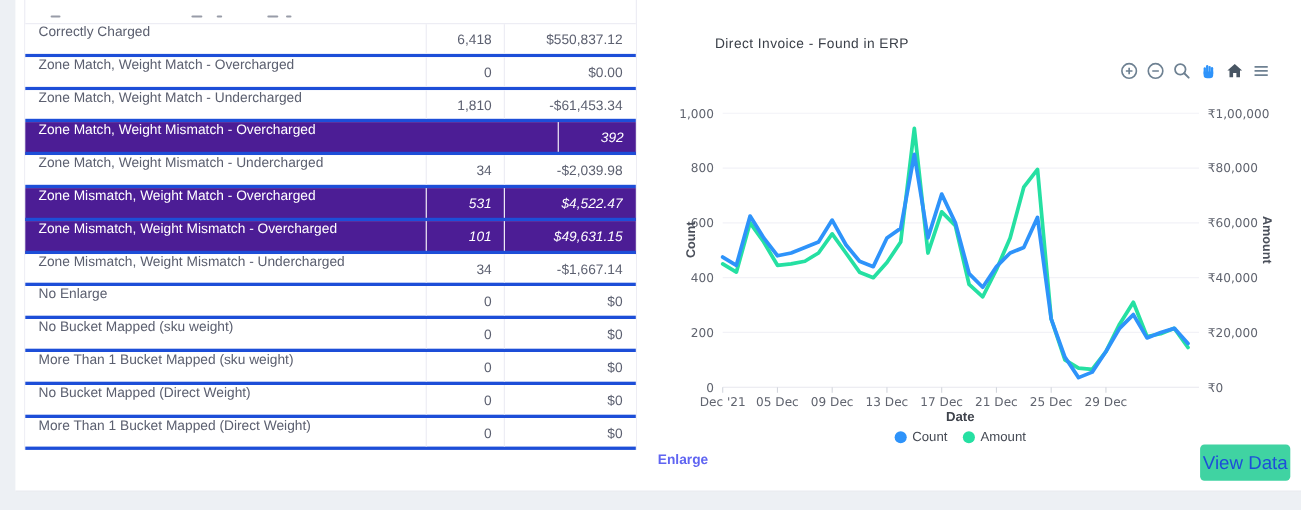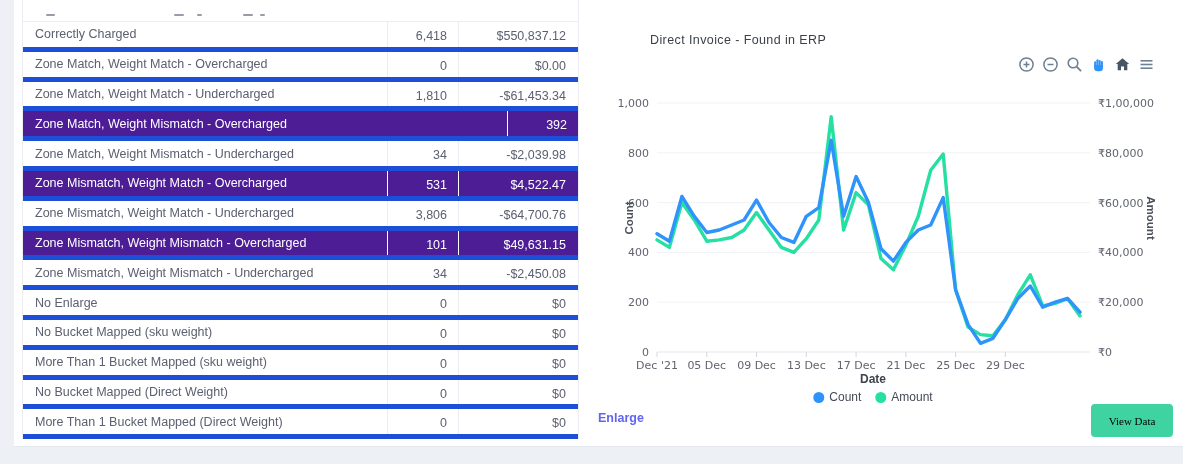--- a/index.html
+++ b/index.html
@@ -25,28 +25,28 @@
   }
   .clipped-row .dash {
     position:absolute; bottom:5px; height:2px; background:#989ca8; border-radius:1px;
   }
   .clipped-row .dash:nth-child(1){ left:23px;  width:9px; }
   .clipped-row .dash:nth-child(2){ left:151px; width:10px; }
   .clipped-row .dash:nth-child(3){ left:174px; width:5px; }
   .clipped-row .dash:nth-child(4){ left:220px; width:10px; }
   .clipped-row .dash:nth-child(5){ left:237px; width:5px; }
   .trow {
-    display:flex; height:29.8px; align-items:center;
-    border-bottom:5px solid #1d4ed8; background:#fff;
+    display:flex; height:29.8px; 
+    border-bottom:3px solid #1d4ed8; background:#fff;
   }
   .trow .c-label { flex:1 1 auto; padding-left:12px; white-space:nowrap; overflow:hidden; }
   .trow .c-count { width:71px; text-align:right; padding-right:11px; border-left:1px solid #ececf3; align-self:stretch; line-height:29.8px; }
   .trow .c-amount { width:120px; text-align:right; padding-right:12px; border-left:1px solid #ececf3; align-self:stretch; line-height:29.8px; }
   .trow.hl { background:#4c1d95; color:#ffffff; }
-  .trow.hl .c-count, .trow.hl .c-amount { border-left-color:#ffffff; }
+  .trow.hl .c-count, .trow.hl .c-amount { border-left-color:#ffffff;font-style:italic; }
   
   .chart-panel { position:absolute; left:586px; top:0; width:583px; height:447px; }
   .chart-title {
     position:absolute; left:38px; top:33px; font-size:12.5px; color:#3a3f48;
     letter-spacing:.4px;
     margin-left:12px;
   }
   .toolbar {
     position:absolute; top:56px; right:28px; display:flex; align-items:center; gap:7px;
   }
@@ -70,22 +70,22 @@
   }
   .legend .litem { display:flex; align-items:center; gap:5px; cursor:pointer; white-space:nowrap; }
   .legend .dot { width:11px; height:11px; border-radius:50%; }
   
   .enlarge-link {
     position:absolute; left:584px; top:411px; font-size:12.5px; font-weight:bold;
     color:#6065F2; cursor:pointer;text-align:center;
   }
   .view-data-btn {
     position:absolute; right:10px; top:404px; width:82px; height:33px;
-    background:#40D3A2; color:#000000; border:none; border-radius:4px;
-    font-size:11px; font-family:Liberation Serif, serif; cursor:pointer;
+    background:#40D3A2; color:#1d4ed8; border:none; border-radius:4px;
+    font-size:17px; font-family:Liberation Sans, sans-serif; cursor:pointer;
   }
   .tick-text { font-size:11px; fill:#60646f; font-family:"DejaVu Sans", sans-serif; }
 </style>
 </head>
 <body>
 
 <div class="card">
 
   <div class="bucket-table">
     <div class="clipped-row">
@@ -124,36 +124,31 @@
       <div class="c-count">34</div>
       <div class="c-amount">-$2,039.98</div>
     </div>
 
     <div class="trow hl">
       <div class="c-label">Zone Mismatch, Weight Match - Overcharged</div>
       <div class="c-count">531</div>
       <div class="c-amount">$4,522.47</div>
     </div>
 
-    <div class="trow">
-      <div class="c-label">Zone Mismatch, Weight Match - Undercharged</div>
-      <div class="c-count">3,806</div>
-      <div class="c-amount">-$64,700.76</div>
-    </div>
 
     <div class="trow hl">
       <div class="c-label">Zone Mismatch, Weight Mismatch - Overcharged</div>
       <div class="c-count">101</div>
       <div class="c-amount">$49,631.15</div>
     </div>
 
     <div class="trow">
       <div class="c-label">Zone Mismatch, Weight Mismatch - Undercharged</div>
       <div class="c-count">34</div>
-      <div class="c-amount">-$2,450.08</div>
+      <div class="c-amount">-$1,667.14</div>
     </div>
 
     <div class="trow">
       <div class="c-label">No Enlarge</div>
       <div class="c-count">0</div>
       <div class="c-amount">$0</div>
     </div>
 
     <div class="trow">
       <div class="c-label">No Bucket Mapped (sku weight)</div>

